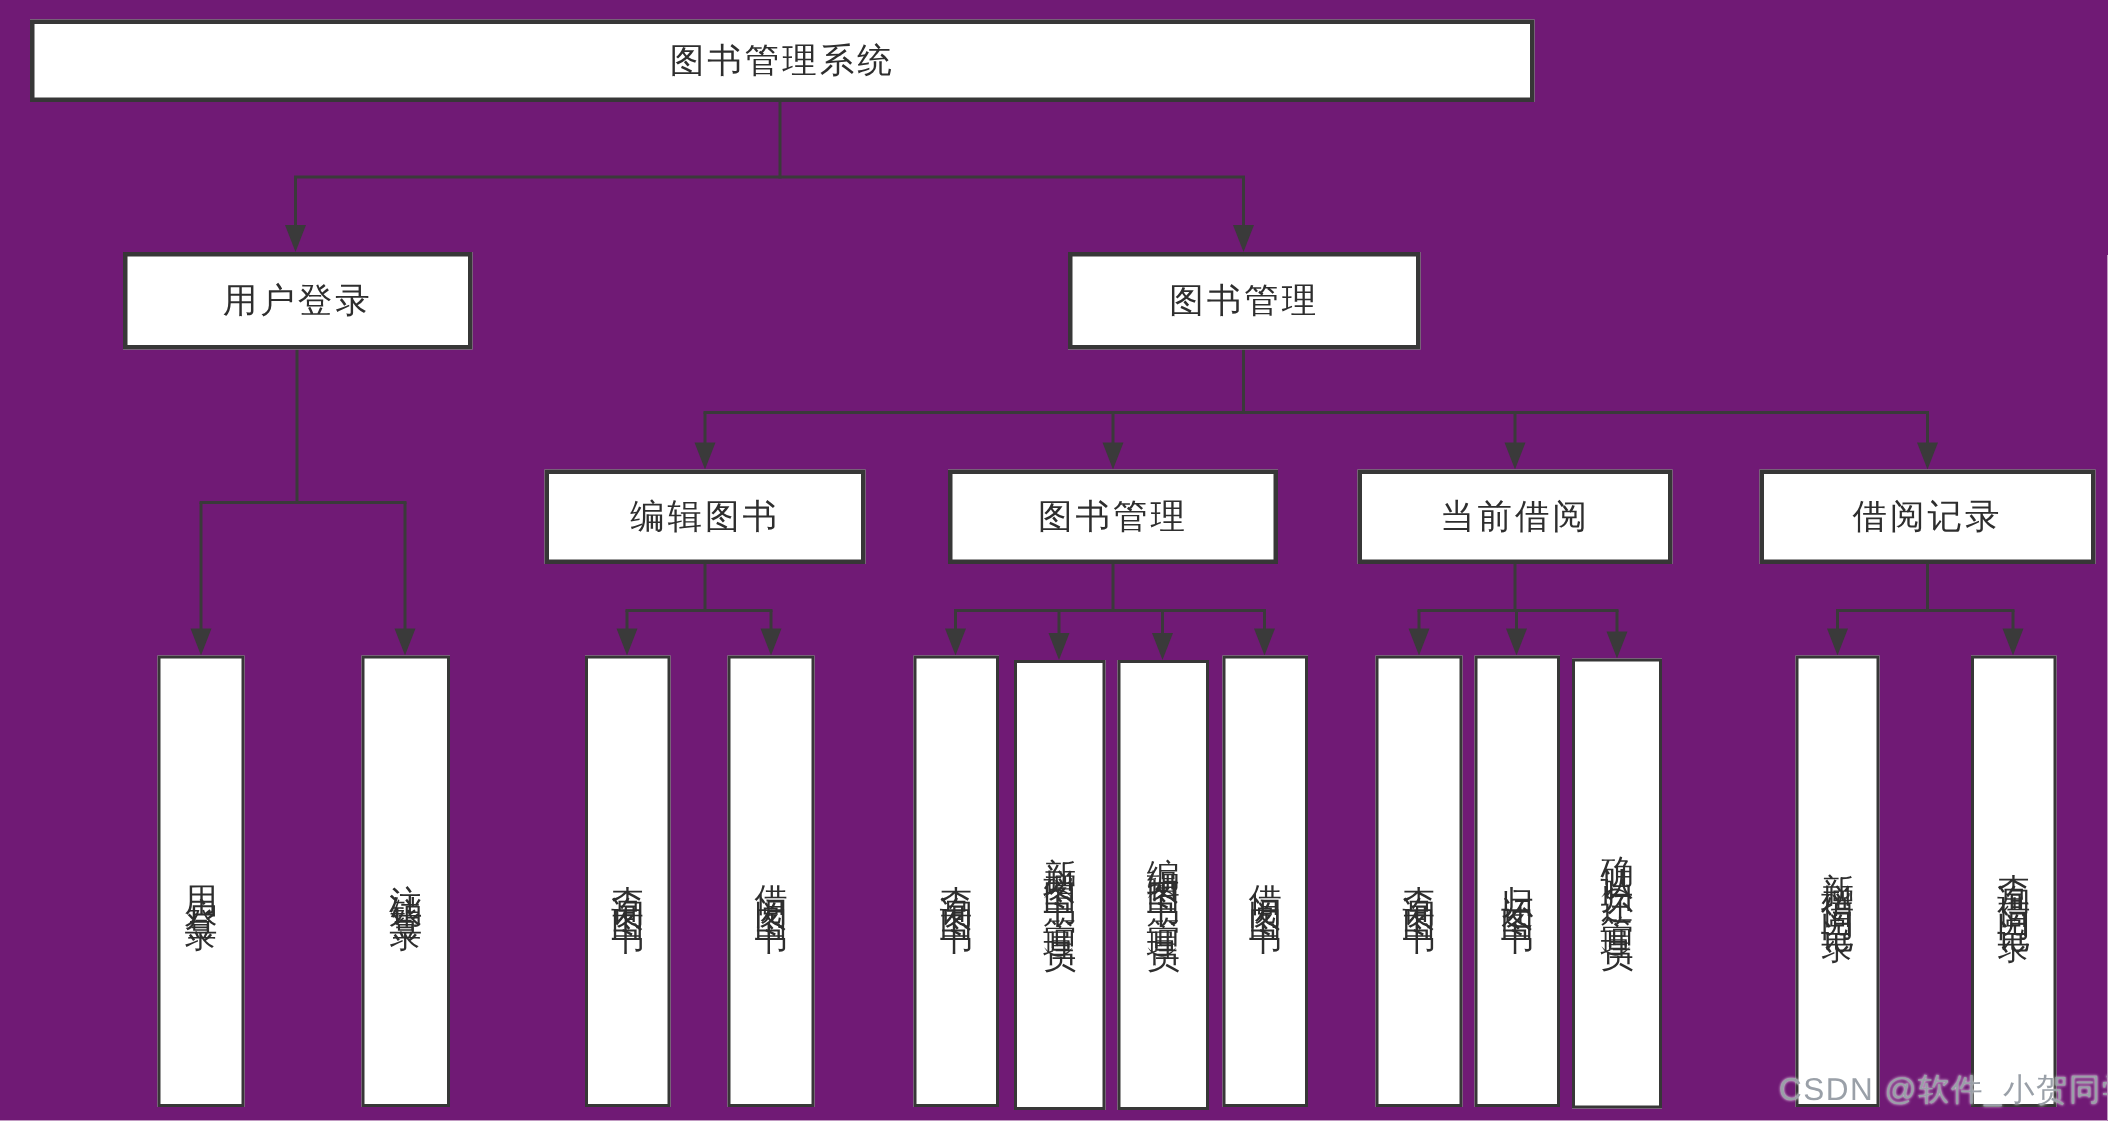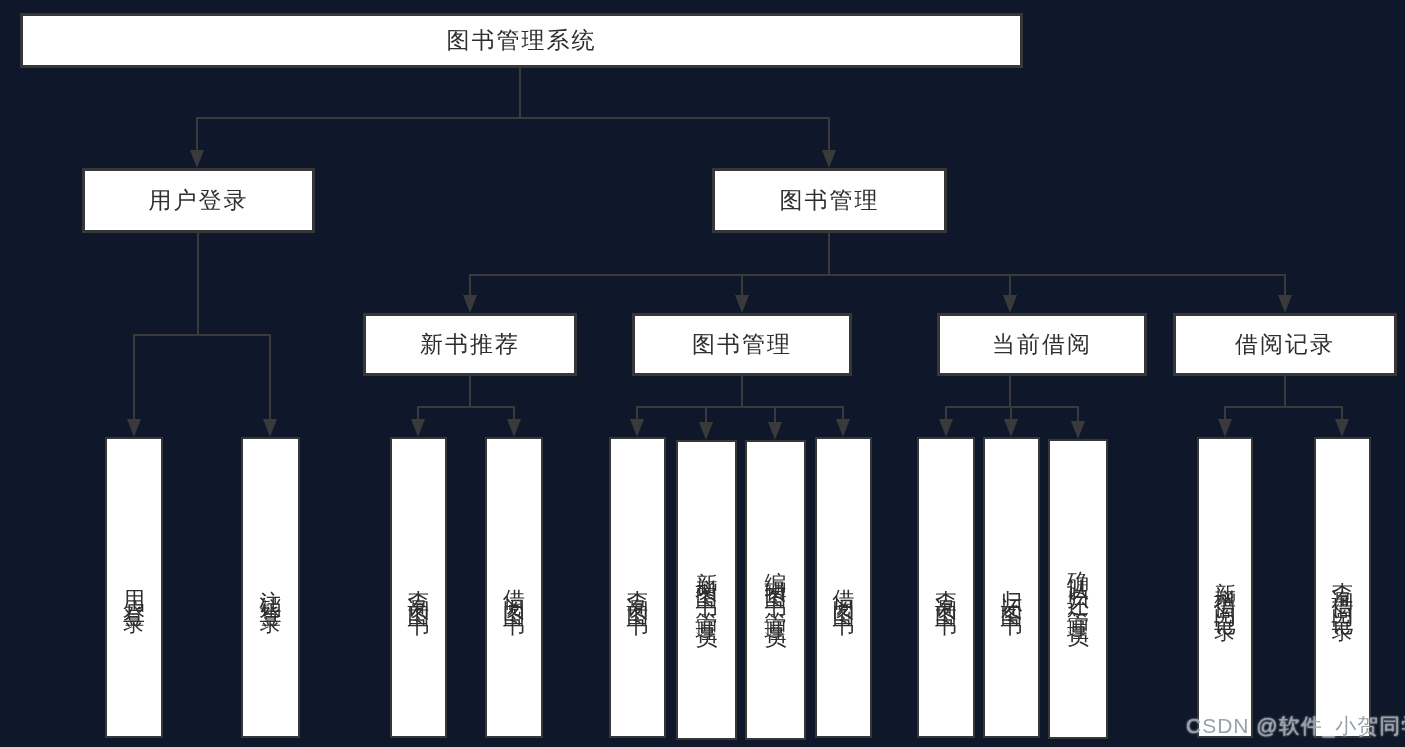--- a/index.html
+++ b/index.html
@@ -5,21 +5,21 @@
   html, body {
     margin: 0;
     padding: 0;
     background: #ffffff;
     font-family: "Liberation Sans", sans-serif;
   }
   .canvas {
     position: relative;
     width: 1405px;
     height: 747px;
-    background: #0f172a;
+    background: #701a75;
     overflow: hidden;
   }
   .box {
     position: absolute;
     box-sizing: border-box;
     background: #ffffff;
     border: 3px solid #373737;
     color: #2e2e2e;
     display: flex;
     align-items: center;
@@ -67,23 +67,23 @@
 </head>
 <body>
 
 <div class="canvas">
 
   <div class="box" style="left:20px; top:13px; width:1003px; height:55px;">图书管理系统</div>
 
   <div class="box" style="left:82px; top:168px; width:233px; height:65px;">用户登录</div>
   <div class="box" style="left:712px; top:168px; width:235px; height:65px;">图书管理</div>
 
-  <div class="box" style="left:363px; top:313px; width:214px; height:63px;">新书推荐</div>
+  <div class="box" style="left:363px; top:313px; width:214px; height:63px;">编辑图书</div>
   <div class="box" style="left:632px; top:313px; width:220px; height:63px;">图书管理</div>
-  <div class="box" style="left:905px; top:313px; width:210px; height:63px;margin-left:32px;">当前借阅</div>
+  <div class="box" style="left:905px; top:313px; width:210px; height:63px;">当前借阅</div>
   <div class="box" style="left:1173px; top:313px; width:224px; height:63px;">借阅记录</div>
 
   <div class="box leaf" style="left:105px; top:437px; width:58px; height:301px;">用户登录</div>
   <div class="box leaf" style="left:241px; top:437px; width:59px; height:301px;">注销登录</div>
 
   <div class="box leaf" style="left:390px; top:437px; width:57px; height:301px;">查询图书</div>
   <div class="box leaf" style="left:485px; top:437px; width:58px; height:301px;">借阅图书</div>
 
   <div class="box leaf" style="left:609px; top:437px; width:57px; height:301px;">查询图书</div>
   <div class="box leaf" style="left:676px; top:440px; width:61px; height:300px;">新增图书（管理员）</div>

